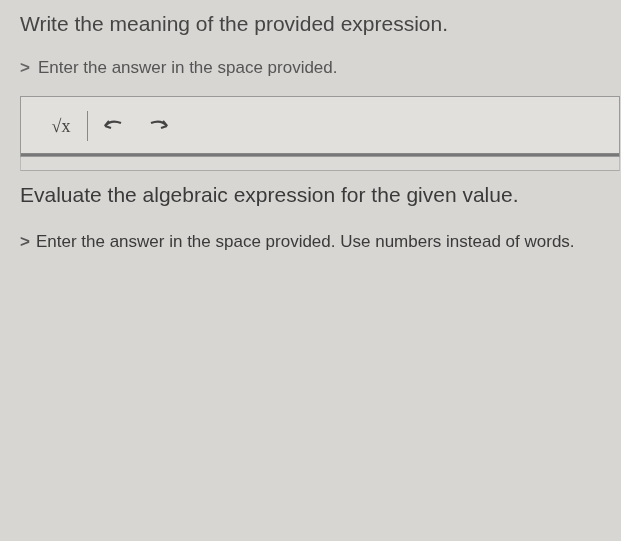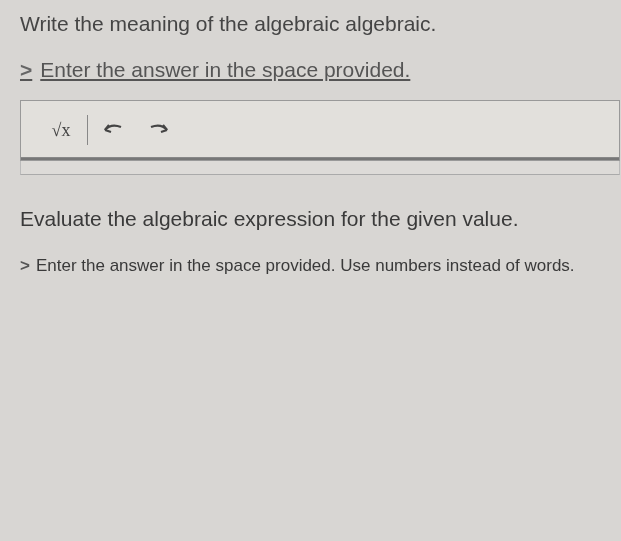--- a/index.html
+++ b/index.html
@@ -18,24 +18,23 @@
     .container {
       padding: 12px 0 0 20px;
     }
     .question-title {
       font-size: 21px;
       color: #454545;
       margin-bottom: 22px;
       font-weight: normal;
     }
     .instruction {
-      font-size: 21px;
+      font-size: 17px;
       color: #555;
       margin-bottom: 18px;
-      text-decoration: underline;
     }
     .instruction .chevron {
       color: #666;
       margin-right: 8px;
       font-weight: bold;
     }
     .answer-box {
       border: 1px solid #999;
       background: #e2e0dc;
       margin-top: 10px;
@@ -86,21 +85,21 @@
     }
     .spacer-after-box {
       height: 14px;
       background: #dddbd8;
       width: 600px;
       border-left: 1px solid #bbb;
       border-right: 1px solid #bbb;
       border-bottom: 1px solid #aaa;
     }
     .section2 {
-      margin-top: 32px;
+      margin-top: 12px;
     }
     .question-title2 {
       font-size: 21px;
       color: #3a3a3a;
       margin-bottom: 22px;
     }
     .instruction2 {
       font-size: 17px;
       color: #3a3a3a;
       line-height: 1.5;
@@ -113,21 +112,21 @@
     }
     svg.arrow {
       width: 26px;
       height: 18px;
     }
   </style>
 </head>
 <body>
 
 <div class="container">
-  <div class="question-title">Write the meaning of the algebraic algebraic.</div>
+  <div class="question-title">Write the meaning of the provided expression.</div>
 
   <div class="instruction">
     <span class="chevron">&gt;</span><span>Enter the answer in the space provided.</span>
   </div>
 
   <div class="answer-box">
     <div class="toolbar">
       <span class="toolbar-btn">
         <span class="sqrt-icon">√x</span>
       </span>

